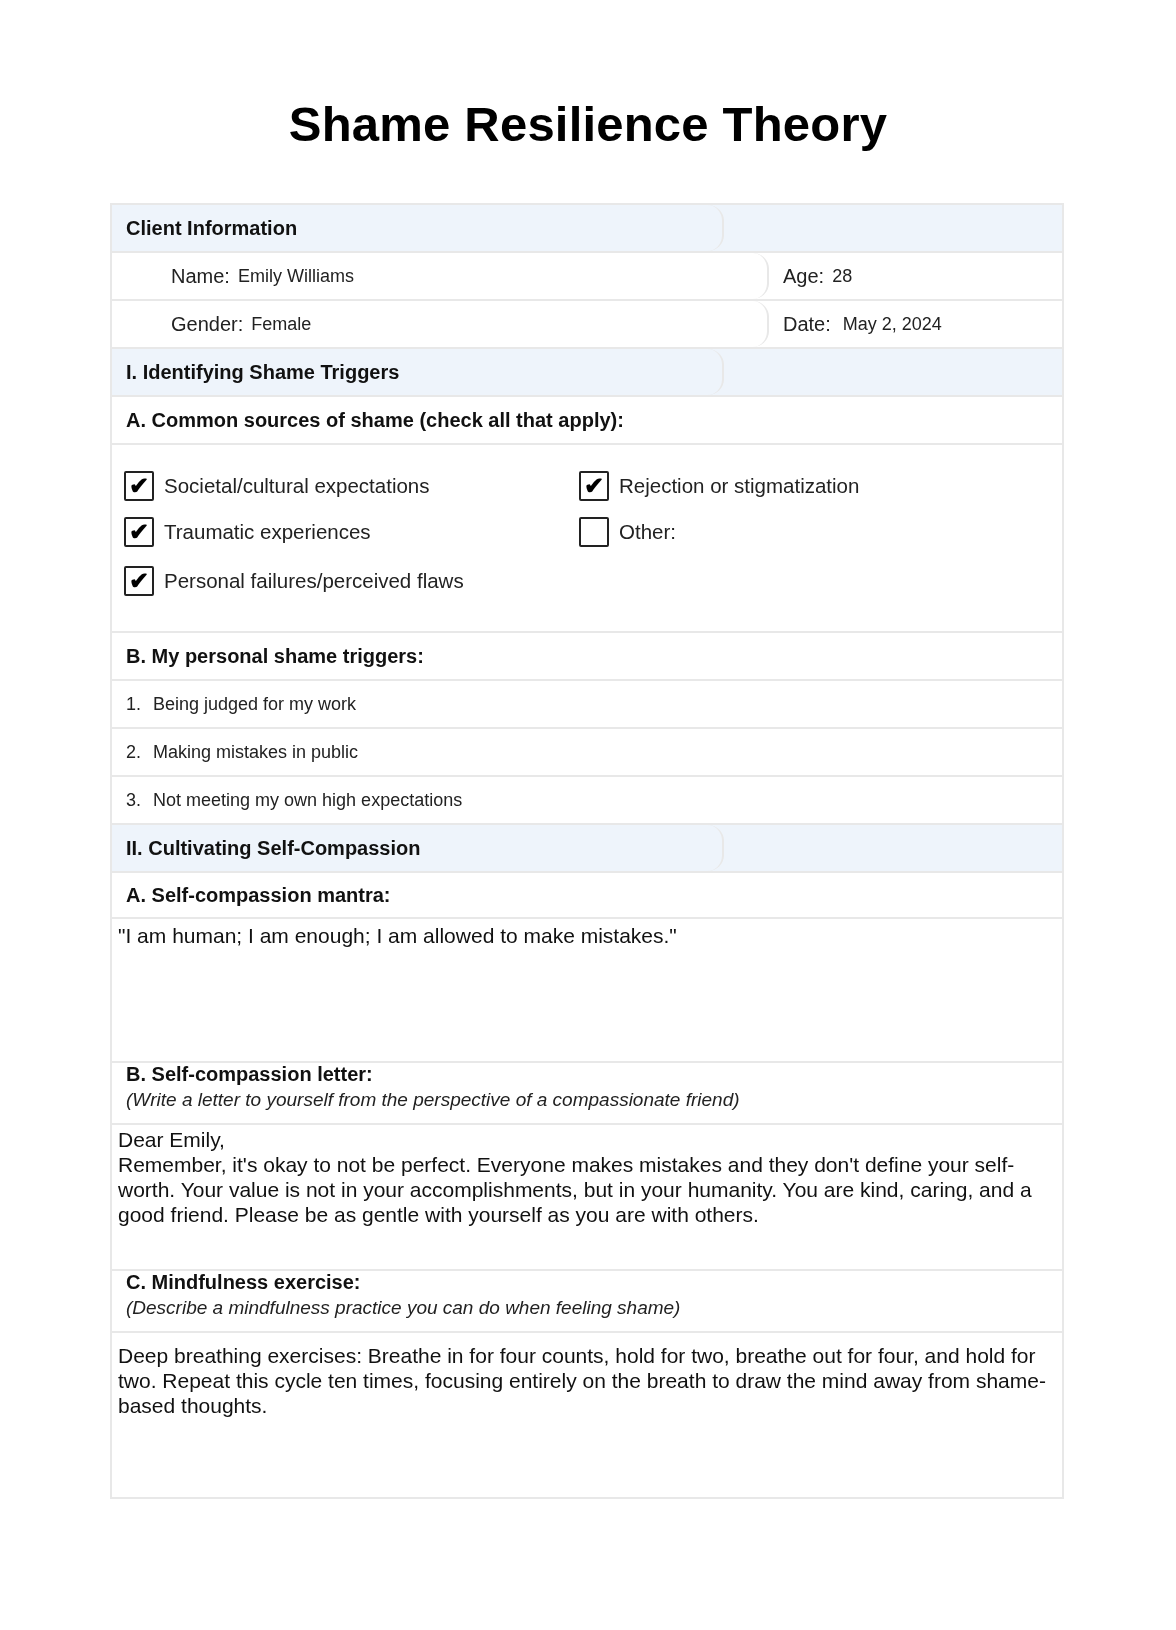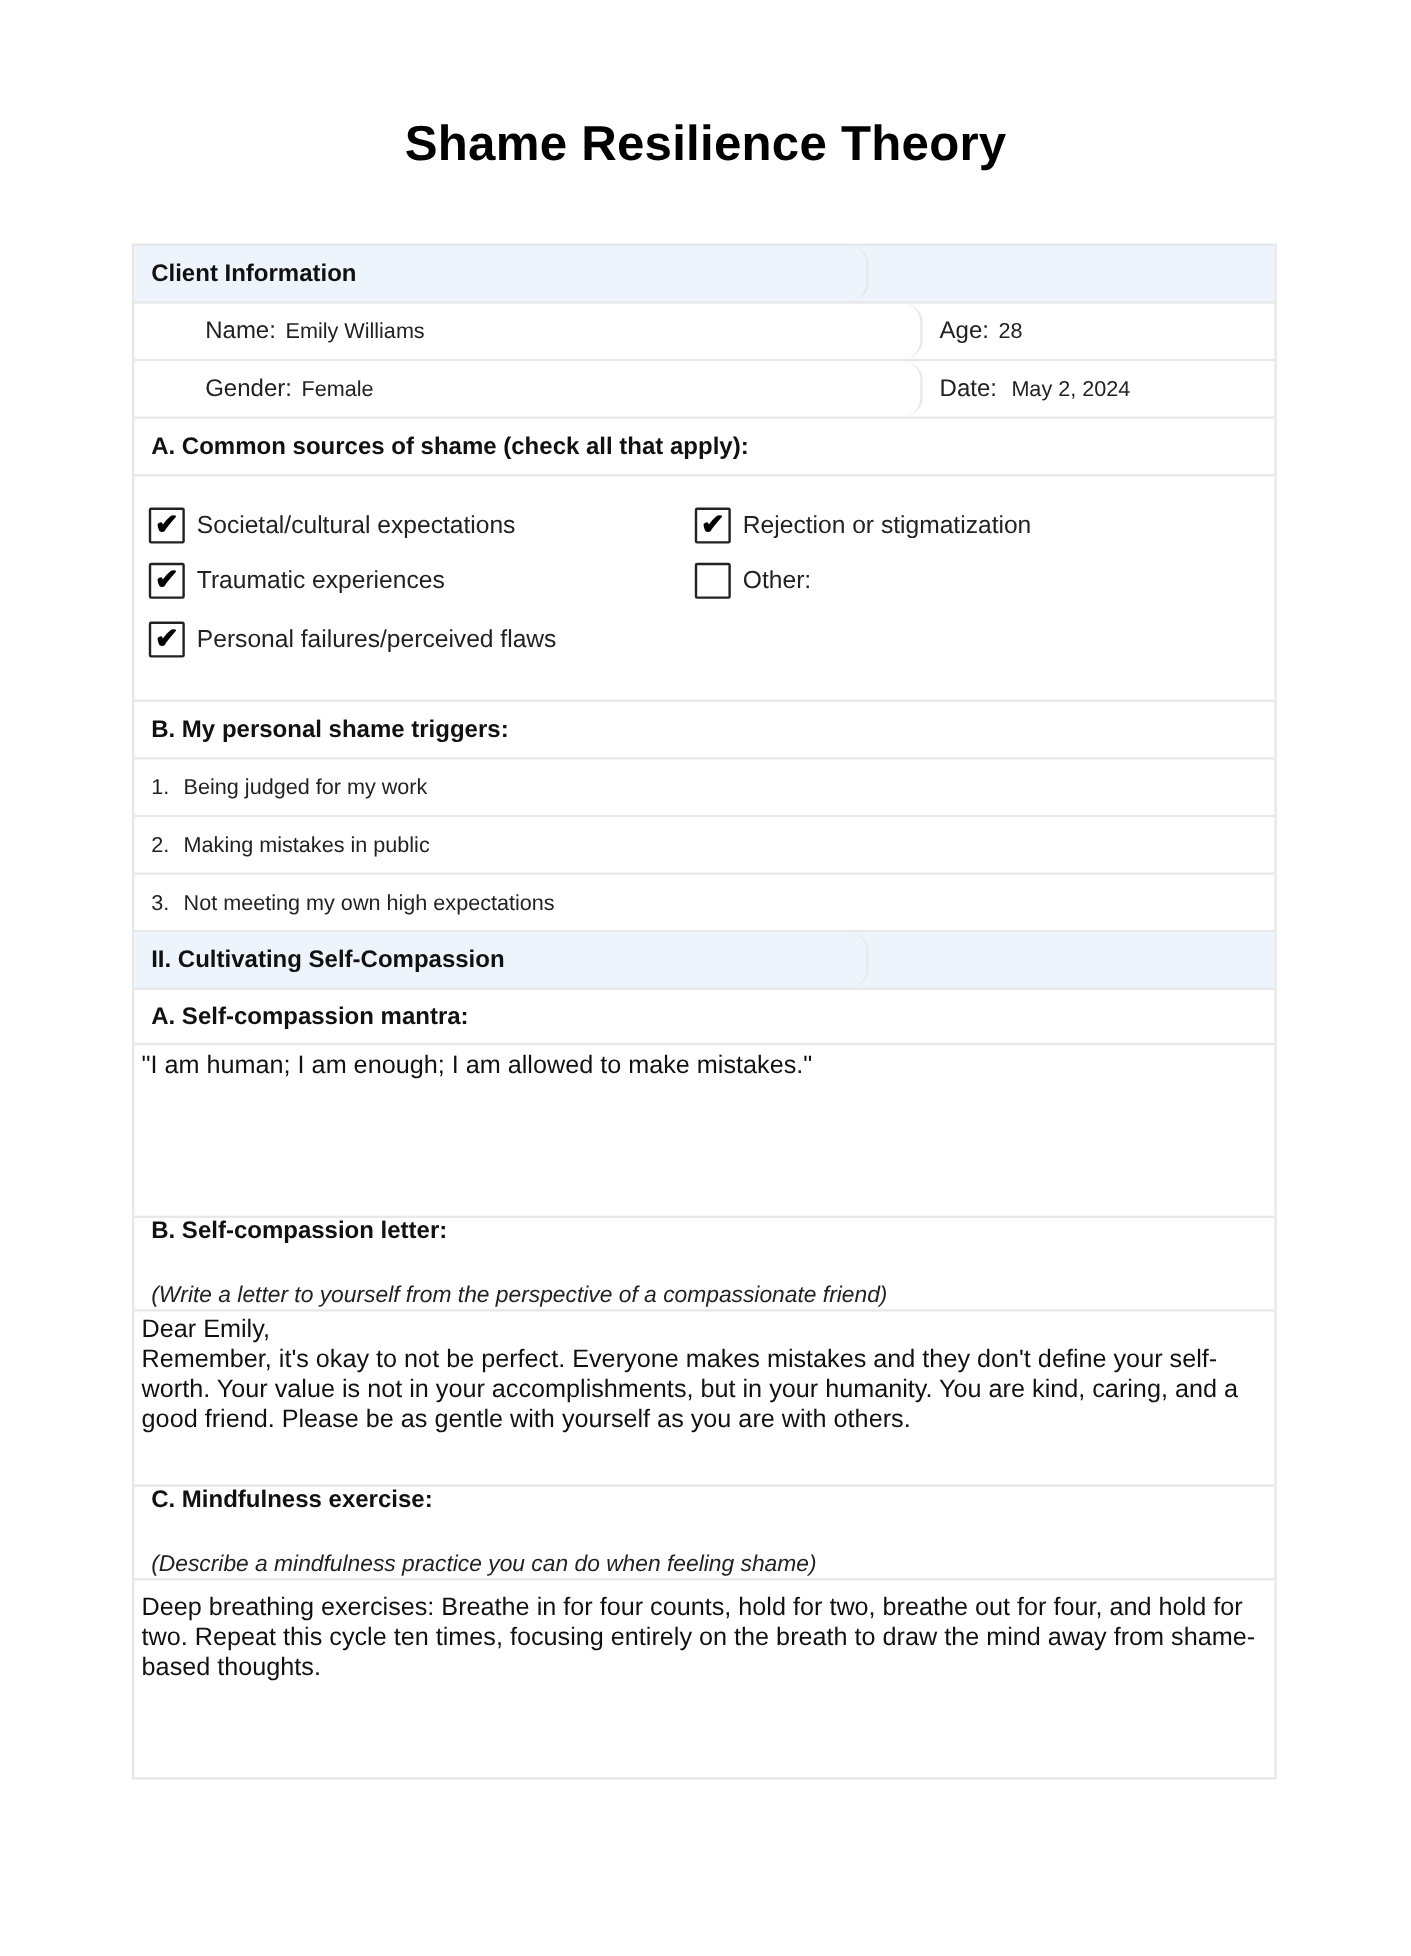--- a/index.html
+++ b/index.html
@@ -2,21 +2,21 @@
 <html><head>
 <meta charset="utf-8">
 <style>
   html, body { margin: 0; padding: 0; background: #ffffff; }
   body {
     width: 1176px; height: 1630px; position: relative; overflow: hidden;
     font-family: "Liberation Sans", sans-serif; color: #111111;
   }
   .title {
     position: absolute; top: 96px; left: 0; width: 1176px; text-align: center;
-    font-size: 41px; font-weight: bold; letter-spacing: 0.2px; color: #000;
+    font-size: 49px; font-weight: bold; letter-spacing: 0.2px; color: #000;
   }
   .sheet {
     position: absolute; left: 110px; top: 203px; width: 954px;
     border: 2px solid #e8e8e8; box-sizing: border-box;
   }
   .row { display: flex; border-bottom: 2px solid #e8e8e8; box-sizing: border-box; }
   .row:last-child { border-bottom: none; }
   .cell { box-sizing: border-box; display: flex; align-items: center; padding: 0 14px; border-radius: 16px; }
   .cell.left { width: 612px; border-right: 2px solid #e8e8e8; }
   .cell.right { flex: 1; }
@@ -31,21 +31,21 @@
     height: 188px; position: relative;
   }
   .chk { position: absolute; display: flex; align-items: center; font-size: 20.5px; color: #222; }
   .box {
     width: 30px; height: 30px; border: 2px solid #222; box-sizing: border-box; border-radius: 2px;
     display: flex; align-items: center; justify-content: center; margin-right: 10px;
     font-size: 24px; line-height: 1; font-weight: bold; color: #000;
   }
   .trig { height: 48px; font-size: 18px; color: #222; }
   .trig .num { margin-right: 12px; font-size: 18px; }
-  .sub2 { height: 76px; flex-direction: column; align-items: flex-start; justify-content: space-between; }
+  .sub2 { height: 60px; flex-direction: column; align-items: flex-start; justify-content: flex-start; }
   .sub2 .h { font-weight: bold; font-size: 20px; }
   .sub2 .i { font-style: italic; font-size: 19px; color: #222; margin-top: 3px; }
   .answer {
     box-sizing: border-box; padding: 6px 6px; font-size: 21px; line-height: 25px; color: #111;
     white-space: pre-line;
   }
 </style>
 </head>
 <body>
 
@@ -73,20 +73,24 @@
     <div class="cell left">
       <span class="lbl">Gender:</span>
       <span class="val">Female</span>
     </div>
     <div class="cell right">
       <span class="lbl">Date:</span>
       <span class="val" style="margin-left:4px">May 2, 2024</span>
     </div>
   </div>
 
+  <div class="row hdr">
+    <div class="cell left">I. Identifying Shame Triggers</div>
+    <div class="cell right"></div>
+  </div>
 
   <div class="row sub">
     <div class="cell full">A. Common sources of shame (check all that apply):</div>
   </div>
 
   <div class="row checks">
     <div class="chk" style="left:12px; top:26px;">
       <span class="box">✔</span>
       <span>Societal/cultural expectations</span>
     </div>

